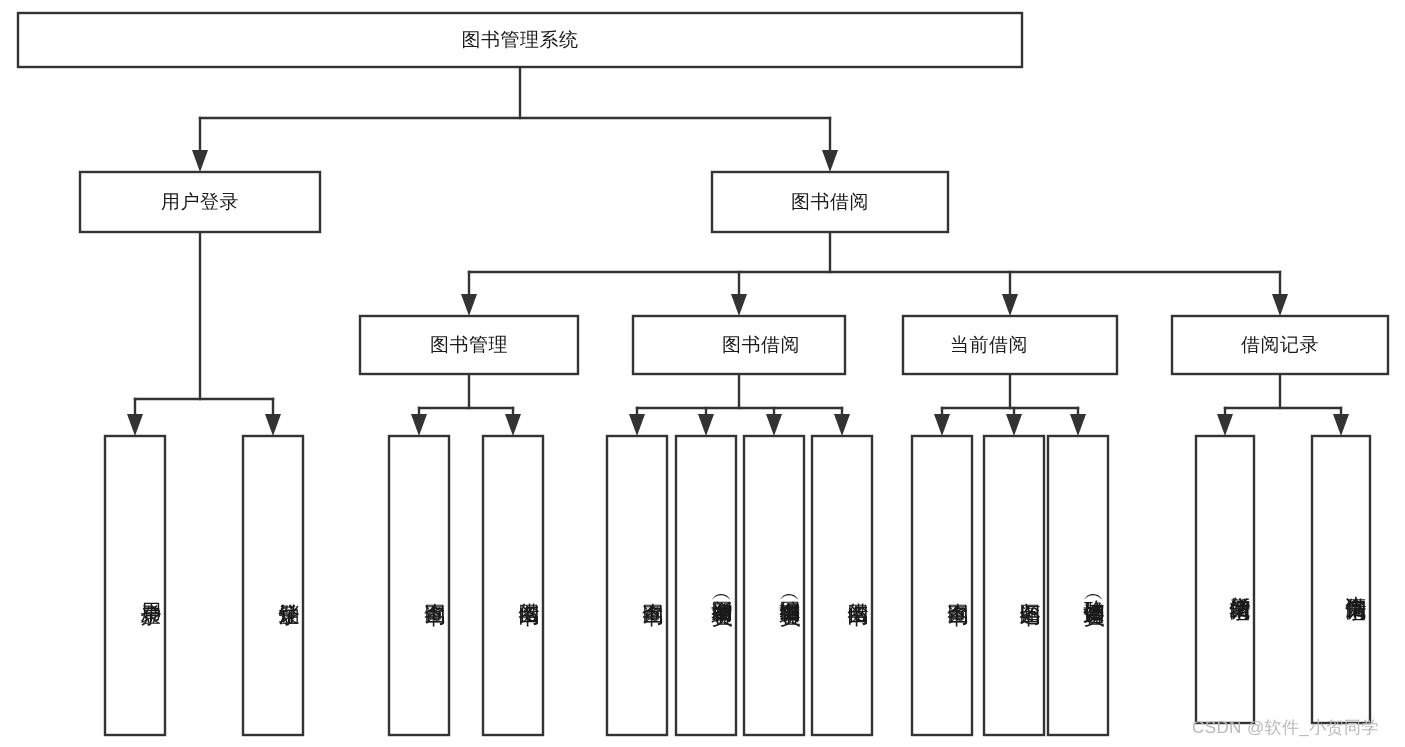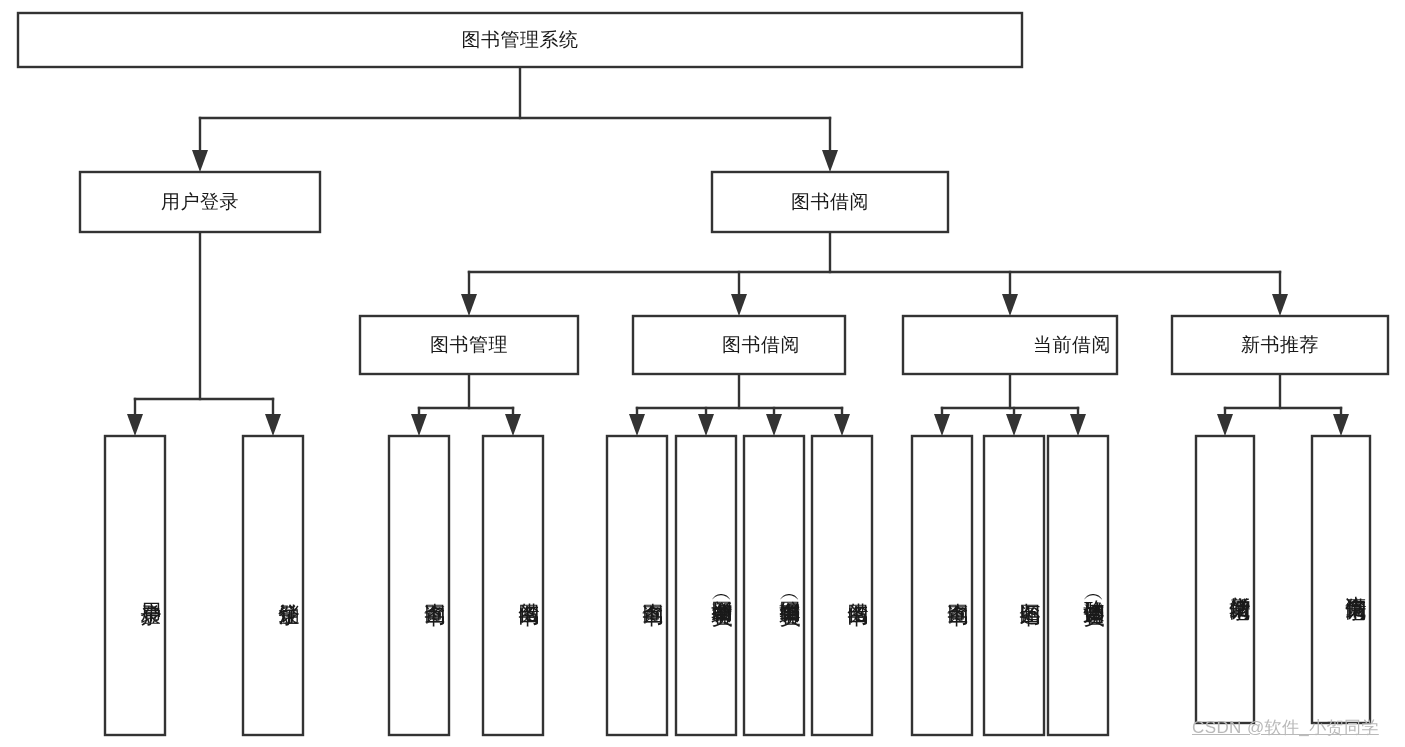--- a/index.html
+++ b/index.html
@@ -75,21 +75,20 @@
     cursor: default;
   }
   .watermark {
     position: absolute;
     color: #b9b9b9;
     font-size: 17px;
     font-family: "Liberation Sans", "DejaVu Sans", sans-serif;
     white-space: nowrap;
     letter-spacing: 0.4px;
     pointer-events: none;
-    text-decoration: underline;
   }
 </style>
 </head>
 <body>
 
 <div id="diagram-root">
   <svg class="diagram-canvas" id="diagram-svg" viewBox="0 0 1405 747" aria-hidden="true">
       <path d="M 520 67 L 520 118" class="connector-line"></path>
       <path d="M 200 118 L 830 118" class="connector-line"></path>
       <path d="M 200 118 L 200 158" class="connector-line"></path>
@@ -167,23 +166,23 @@
       <div class="node-label horizontal" style="left: 18px; top: 13px; width: 1004px; height: 54px;">图书管理系统</div>
       <div class="node-hit" title="图书管理系统" style="left: 18px; top: 13px; width: 1004px; height: 54px;"></div>
       <div class="node-label horizontal" style="left: 80px; top: 172px; width: 240px; height: 60px;">用户登录</div>
       <div class="node-hit" title="用户登录" style="left: 80px; top: 172px; width: 240px; height: 60px;"></div>
       <div class="node-label horizontal" style="left: 712px; top: 172px; width: 236px; height: 60px;">图书借阅</div>
       <div class="node-hit" title="图书管理" style="left: 712px; top: 172px; width: 236px; height: 60px;"></div>
       <div class="node-label horizontal" style="left: 360px; top: 316px; width: 218px; height: 58px;">图书管理</div>
       <div class="node-hit" title="新书推荐" style="left: 360px; top: 316px; width: 218px; height: 58px;"></div>
       <div class="node-label horizontal" style="left: 633px; top: 316px; width: 256px; height: 58px;">图书借阅</div>
       <div class="node-hit" title="图书借阅" style="left: 633px; top: 316px; width: 212px; height: 58px;"></div>
-      <div class="node-label horizontal" style="left: 946px; top: 316px; width: 214px; height: 58px; padding-left: 38px;">当前借阅</div>
+      <div class="node-label horizontal" style="left: 863px; top: 316px; width: 214px; height: 58px; padding-left: 38px;">当前借阅</div>
       <div class="node-hit" title="当前借阅" style="left: 903px; top: 316px; width: 214px; height: 58px;"></div>
-      <div class="node-label horizontal" style="left: 1172px; top: 316px; width: 216px; height: 58px;">新书推荐</div>
+      <div class="node-label horizontal" style="left: 1172px; top: 316px; width: 216px; height: 58px;">借阅记录</div>
       <div class="node-hit" title="借阅记录" style="left: 1172px; top: 316px; width: 216px; height: 58px;"></div>
       <div class="node-label vertical" style="left: 105px; top: 436px; width: 60px; height: 299px;">用户登录</div>
       <div class="node-hit" title="用户登录" style="left: 105px; top: 436px; width: 60px; height: 299px;"></div>
       <div class="node-label vertical" style="left: 243px; top: 436px; width: 60px; height: 299px;">注销登录</div>
       <div class="node-hit" title="注销登录" style="left: 243px; top: 436px; width: 60px; height: 299px;"></div>
       <div class="node-label vertical" style="left: 389px; top: 436px; width: 60px; height: 299px;">查询图书</div>
       <div class="node-hit" title="查询图书" style="left: 389px; top: 436px; width: 60px; height: 299px;"></div>
       <div class="node-label vertical" style="left: 483px; top: 436px; width: 60px; height: 299px;">借阅图书</div>
       <div class="node-hit" title="借阅图书" style="left: 483px; top: 436px; width: 60px; height: 299px;"></div>
       <div class="node-label vertical" style="left: 607px; top: 436px; width: 60px; height: 299px;">查询图书</div>

